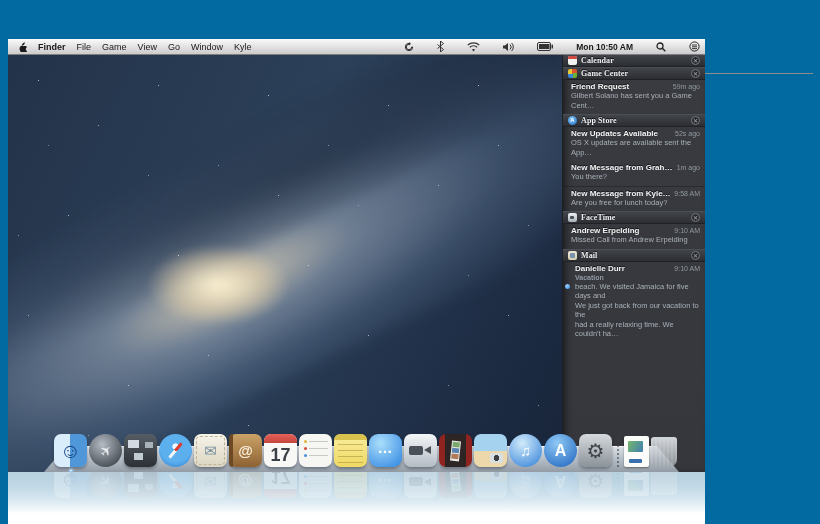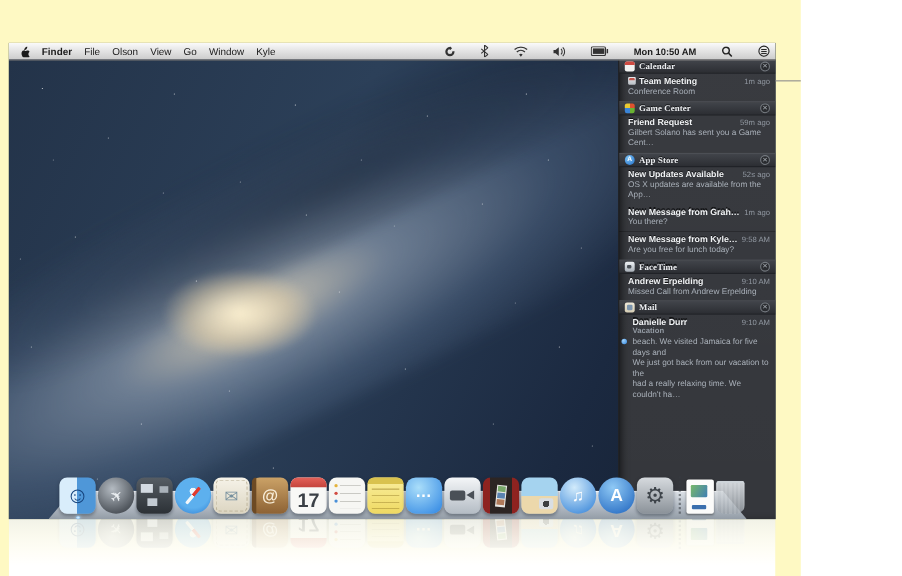--- a/index.html
+++ b/index.html
@@ -1,16 +1,16 @@
 <!DOCTYPE html>
 <html><head>
 <meta charset="utf-8">
 <style>
   html,body{margin:0;padding:0;background:#fff;}
-  .page{position:relative;width:728px;height:524px;background:#fef9c3;overflow:hidden;
+  .page{position:relative;width:820px;height:524px;background:#0369a1;overflow:hidden;
         font-family:"Liberation Sans",sans-serif;-webkit-font-smoothing:antialiased;}
   .desktop{position:absolute;left:8px;top:39px;width:697px;height:433px;overflow:hidden;background:#1d2a3c;}
 
   
   .menubar{position:absolute;left:0;top:0;width:100%;height:16px;z-index:40;
            background:linear-gradient(#fafafa,#cccccc);border-bottom:1px solid #7e7e7e;box-sizing:border-box;
            display:flex;align-items:center;font-size:9px;color:#1a1a1a;}
   .mb-left{display:flex;align-items:center;gap:11px;padding-left:10px;}
   .mb-left .mi{cursor:default;}
   .mb-left .mi.bold{font-weight:700;}
@@ -165,21 +165,21 @@
     <div class="menubar">
       <div class="mb-left">
         <span class="apple">
           <svg width="9" height="11" viewBox="0 0 9 11">
               <path d="M4.7 2.6c.5-.7 1.4-1.2 2.1-1.2.1.8-.2 1.6-.7 2.2-.5.6-1.3 1.1-2.1 1-.1-.7.3-1.5.7-2zm2.2 2.3c1 0 1.7.5 2.1 1.1-.8.5-1.2 1.2-1.2 2.1 0 1 .6 1.8 1.2 2.1-.3.8-.8 1.7-1.5 1.8-.6.1-.9-.3-1.7-.3s-1.1.3-1.7.3c-.8 0-1.9-1.6-2.3-2.9C1.3 7.6 1.6 5.6 3 5c.6-.3 1.3-.1 1.8.1.4.2.8.2 1.2 0 .3-.1.6-.2.9-.2z" fill="#1a1a1a"></path>
             </svg>
         </span>
         <span id="mb-items" style="display: flex; gap: 11px;">
             <span class="mi bold">Finder</span>
             <span class="mi">File</span>
-            <span class="mi">Olson</span>
+            <span class="mi">Game</span>
             <span class="mi">View</span>
             <span class="mi">Go</span>
             <span class="mi">Window</span>
             <span class="mi">Kyle</span>
           </span>
       </div>
       <div class="mb-right">
         <span class="sicon">
           <svg width="10" height="10" viewBox="0 0 10 10">
               <path d="M5 1.3a3.7 3.7 0 1 0 3.7 3.7h-1A2.7 2.7 0 1 1 5 2.3V1.3z" fill="none" stroke="#333" stroke-width="1"></path>
@@ -233,28 +233,20 @@
       <div class="stars"></div>
     </div>
 
     <div class="nc-panel" id="nc-panel">
         <div class="nc-section">
           <div class="nc-header">
             <span class="ic ic-calendar"></span>
             <span class="nc-app">Calendar</span>
             <span class="nc-close">✕</span>
           </div>
-          <div class="nc-item">
-            <div class="nc-titlerow">
-              <span class="lead-ic"></span>
-              <span class="nc-title">Team Meeting</span>
-              <span class="nc-time">1m ago</span>
-            </div>
-            <div class="nc-line">Conference Room</div>
-          </div>
         </div>
         <div class="nc-section">
           <div class="nc-header">
             <span class="ic ic-gamecenter"></span>
             <span class="nc-app">Game Center</span>
             <span class="nc-close">✕</span>
           </div>
           <div class="nc-item">
             <div class="nc-titlerow">
               <span class="nc-title">Friend Request</span>
@@ -267,21 +259,21 @@
           <div class="nc-header">
             <span class="ic ic-appstore"></span>
             <span class="nc-app">App Store</span>
             <span class="nc-close">✕</span>
           </div>
           <div class="nc-item">
             <div class="nc-titlerow">
               <span class="nc-title">New Updates Available</span>
               <span class="nc-time">52s ago</span>
             </div>
-            <div class="nc-line">OS X updates are available from the App…</div>
+            <div class="nc-line">OS X updates are available sent the App…</div>
           </div>
         </div>
         <div class="nc-section">
           <div class="nc-item">
             <div class="nc-titlerow">
               <span class="nc-title">New Message from Graham Mc…</span>
               <span class="nc-time">1m ago</span>
             </div>
             <div class="nc-line">You there?</div>
           </div>

